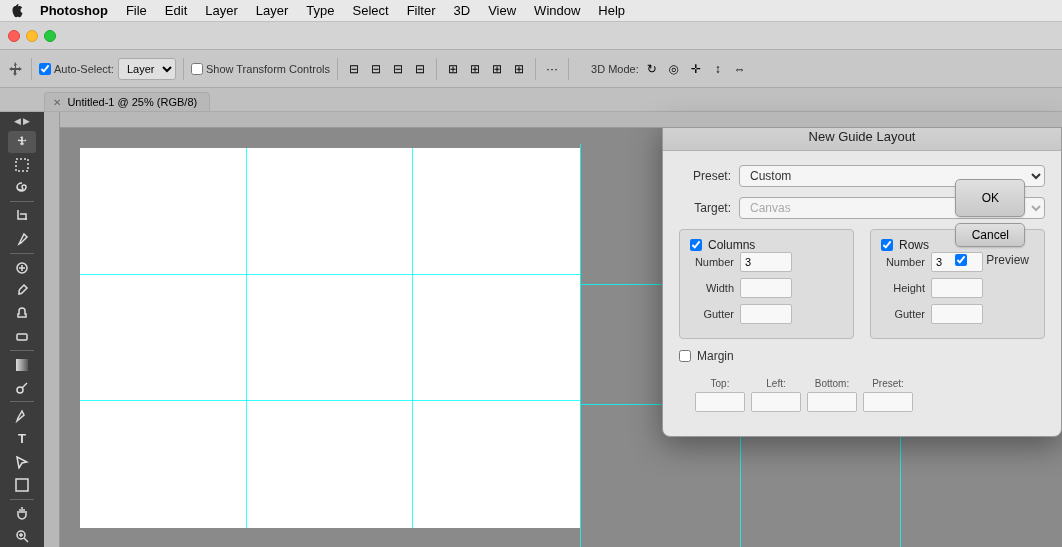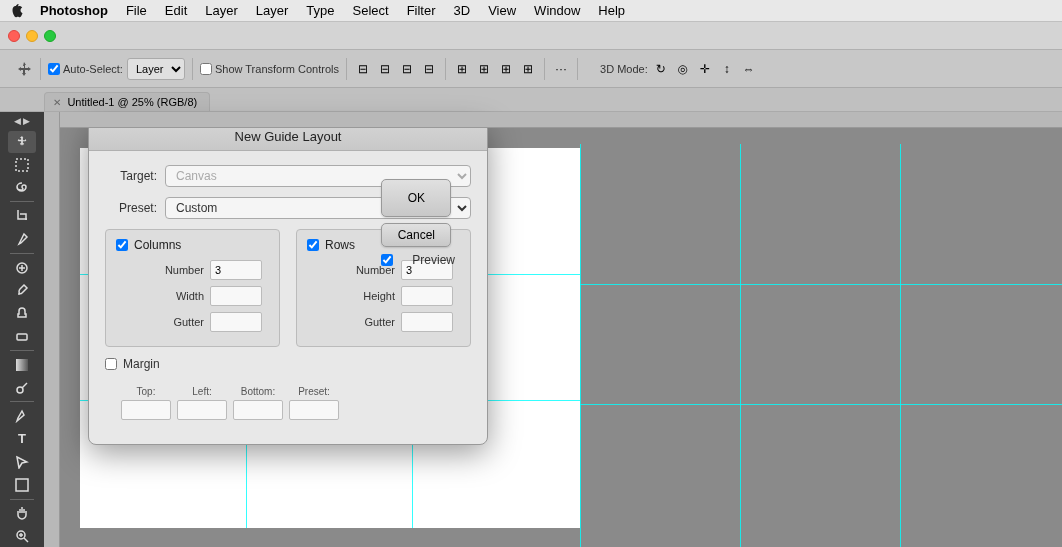--- a/index.html
+++ b/index.html
@@ -47,21 +47,21 @@
     .tl-close { background: #ff5f57; border: 1px solid #e0443e; }
     .tl-min { background: #ffbd2e; border: 1px solid #dea123; }
     .tl-max { background: #28c940; border: 1px solid #1aab29; }
 
     
     .toolbar {
       background: #c8c8c8;
       height: 38px;
       display: flex;
       align-items: center;
-      padding: 0 15px;
+      padding: 0 6px;
       gap: 4px;
       border-bottom: 1px solid #aaa;
     }
     .toolbar-select {
       padding: 2px 4px;
       font-size: 11px;
       background: #e0e0e0;
       border: 1px solid #aaa;
       border-radius: 3px;
       height: 22px;
@@ -153,21 +153,21 @@
       background: #00ffff;
       opacity: 0.8;
     }
 
     
     .dialog-overlay {
       position: absolute;
       top: 0; left: 0; right: 0; bottom: 0;
       display: flex;
       align-items: flex-start;
-      justify-content: flex-start;
+      justify-content: flex-end;
       padding-top: 10px;
       padding-left: 88px;
       pointer-events: none;
     }
     .dialog {
       background: #e8e8e8;
       border: 1px solid #999;
       border-radius: 8px;
       box-shadow: 0 8px 32px rgba(0,0,0,0.4);
       width: 400px;
@@ -220,31 +220,29 @@
       flex: 1;
       background: #ddd;
       border: 1px solid #bbb;
       border-radius: 4px;
       padding: 8px 10px;
     }
     .col-header {
       display: flex;
       align-items: center;
       gap: 6px;
-      margin-bottom: 8px;
       font-size: 12px;
       font-weight: 500;
       color: #222;
     }
     .field-row {
       display: flex;
       align-items: center;
       margin-bottom: 6px;
       gap: 6px;
-      margin-left: 44px;
     }
     .field-label {
       font-size: 11px;
       color: #333;
       width: 44px;
       text-align: right;
       flex-shrink: 0;
     }
     .field-input {
       width: 52px;
@@ -563,30 +561,30 @@
           <div class="dialog-buttons">
             <button class="btn-ok">OK</button>
             <button class="btn-cancel">Cancel</button>
             <div class="preview-check">
               <input type="checkbox" checked="" style="">
               <span>Preview</span>
             </div>
           </div>
 
           <div class="dialog-row">
+            <span class="dialog-label">Preset:</span>
+            <select class="dialog-select">
+              <option>Custom</option>
+            </select>
+          </div>
+
+          <div class="dialog-row">
             <span class="dialog-label">Target:</span>
             <select class="dialog-select" style="color:#aaa;">
               <option>Canvas</option>
-            </select>
-          </div>
-
-          <div class="dialog-row">
-            <span class="dialog-label">Preset:</span>
-            <select class="dialog-select">
-              <option>Custom</option>
             </select>
           </div>
 
           <div class="dialog-section">
 
             <div class="dialog-col">
               <div class="col-header">
                 <input type="checkbox" checked="" style="">
                 <span>Columns</span>
               </div>

